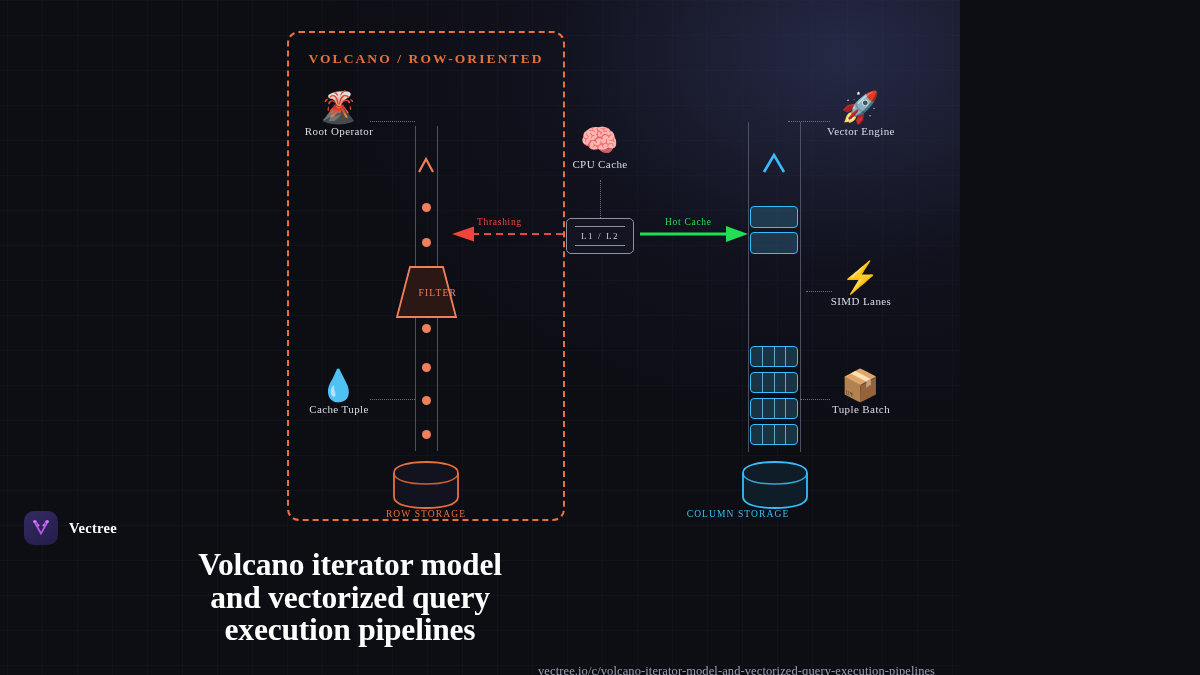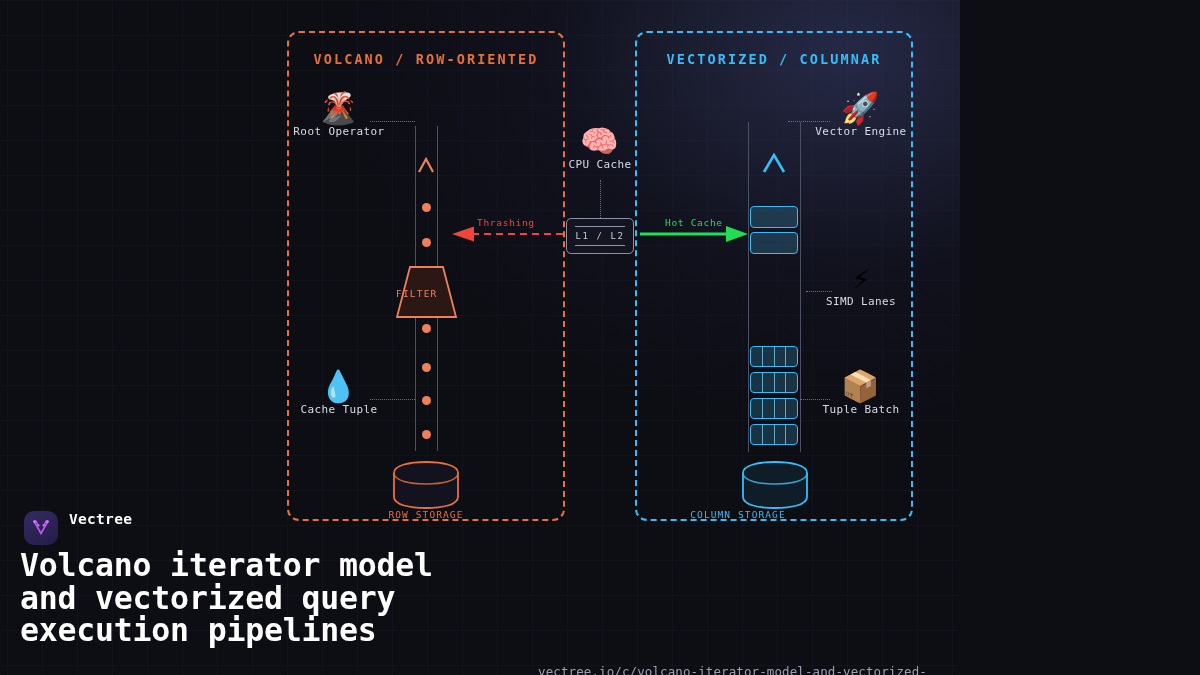--- a/index.html
+++ b/index.html
@@ -7,20 +7,21 @@
     width: 1200px; height: 675px;
     background: #0d0d14;
     overflow: hidden;
     font-family: "DejaVu Sans Mono", monospace;
   }
   #stage {
     position: relative;
     width: 960px; height: 675px;
     background: #0d0d14;
     overflow: hidden;
+    font-family: Liberation Serif, serif;
   }
   
   #bg-grid {
     position: absolute; inset: 0;
     background-image:
       linear-gradient(to right, rgba(120,140,190,0.045) 1px, transparent 1px),
       linear-gradient(to bottom, rgba(120,140,190,0.045) 1px, transparent 1px);
     background-size: 35px 35px;
     background-position: 252px 0px;
   }
@@ -61,21 +62,21 @@
   .tuple-dot {
     position: absolute; width: 9px; height: 9px;
     border-radius: 50%;
     background: #f0805a;
   }
 
   
   .filter-shape { position: absolute; }
   .filter-shape svg { display: block; }
   .filter-label {
-    position: absolute; width: 100%; text-align: left;
+    position: absolute; width: 100%; text-align: right;
     font-size: 9.5px; letter-spacing: 1.2px;
     white-space: nowrap;
   }
   #filter-left-label  { color: #f0805a; }
   #filter-right-label { color: #38bdf8; }
 
   
   .cyl { position: absolute; }
   .cyl svg { display: block; }
   .storage-label {
@@ -147,35 +148,36 @@
   .flow-arrow svg { display: block; }
   .flow-label {
     position: absolute; font-size: 9.5px; letter-spacing: 0.7px; white-space: nowrap; z-index: 6;
   }
   #thrashing-label { color: #f0453c; }
   #hotcache-label  { color: #22dd55; }
 
   
   #brand {
     position: absolute; left: 24px; top: 511px;
-    display: flex; align-items: flex-start; gap: 11px;
+    display: flex; align-items: center; gap: 11px;
   }
   #brand-logo {
     width: 34px; height: 34px; border-radius: 10px;
     background: linear-gradient(145deg,#342a63 0%, #241d48 100%);
     display: flex; align-items: center; justify-content: center;
   }
   #brand-name {
     font-size: 14.5px; font-weight: bold; color: #ffffff; letter-spacing: 0.3px;
   }
   #page-title {
-    position: absolute; left: 20px; top: 549px; width: 620px;
+    position: absolute; left: 40px; top: 549px; width: 620px;
     font-size: 31.5px; font-weight: bold; color: #ffffff;
     line-height: 32.5px; letter-spacing: -0.2px;
     white-space: pre-line;
+    text-align: center;
   }
   #page-url {
     position: absolute; left: 538px; top: 624px;
     font-size: 12.5px; color: #9aa0b0; letter-spacing: 0.1px; margin-top: 40px;
   }
 </style>
 </head>
 <body>
 
 <div id="stage">
@@ -223,23 +225,20 @@
     <div class="annot-emoji">🌋</div>
     <div class="annot-cap">Root Operator</div>
   </div>
 
   <div class="leader" style="left:370px; top:399px; width:45px;"></div>
   <div class="annot" style="left:279px; top:369px; width:120px;">
     <div class="annot-emoji">💧</div>
     <div class="annot-cap">Cache Tuple</div>
   </div>
 
-  <div class="panel" id="panel-right">
-    <div class="panel-title">VECTORIZED / COLUMNAR</div>
-  </div>
 
   <div class="rail" style="left:748px; top:122px; height:330px;"></div>
   <div class="rail" style="left:800px; top:122px; height:330px;"></div>
 
   <div class="chev" style="left:761px; top:151px;">
     <svg width="26" height="24" viewBox="0 0 26 24">
       <polyline points="3,21 13,4 23,21" fill="none" stroke="#38bdf8" stroke-width="2.6"></polyline>
     </svg>
   </div>
 

